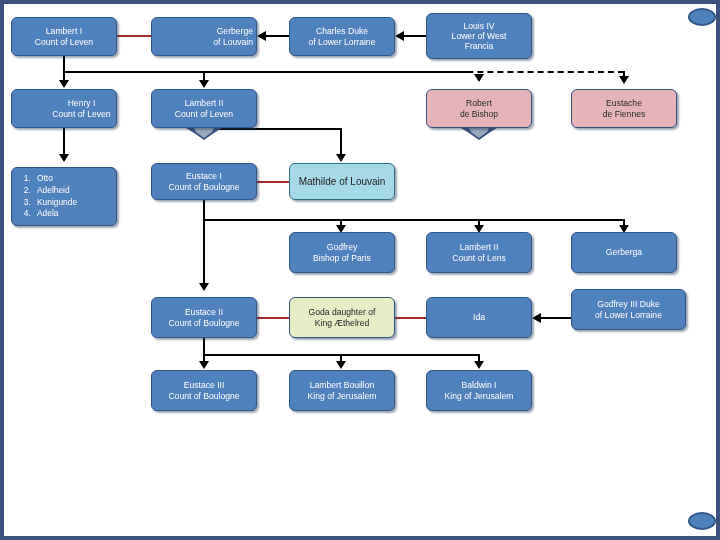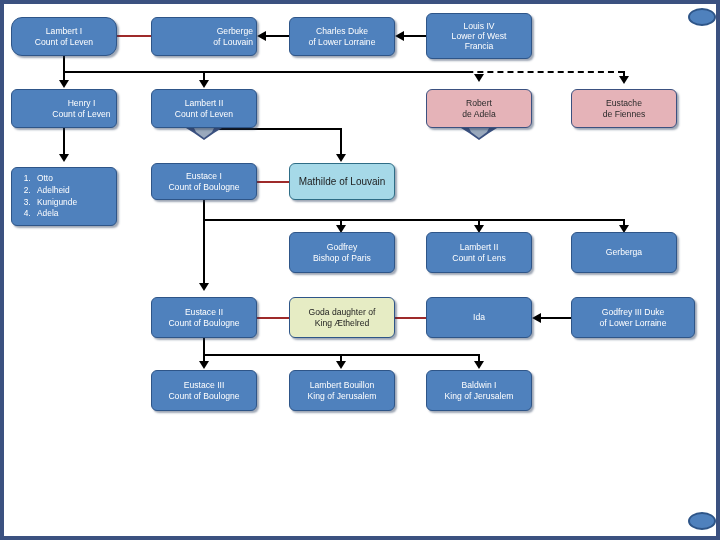--- a/index.html
+++ b/index.html
@@ -160,21 +160,21 @@
   <div class="vline" style="left:203px; top:71px; height:10px;"></div>
   <div class="arrow-down" style="left:199px; top:80px;"></div>
 
   <div class="vline" style="left:466px; top:71px; height:2px;"></div>
 
   <div class="dash" style="left:196px; top:71px; width:428px;"></div>
   <div class="arrow-down" style="left:474px; top:74px;"></div>
   <div class="dashv" style="left:623px; top:71px; height:6px;"></div>
   <div class="arrow-down" style="left:619px; top:76px;"></div>
 
-  <div class="node fill-blue fs-85" style="left:11px; top:17px; width:106px; height:39px;border-radius:11px;">
+  <div class="node fill-blue fs-85" style="left:11px; top:17px; width:106px; height:39px;">
     <span class="txt">Lambert I
 Count of Leven</span>
   </div>
 
   <div class="node fill-blue fs-85" style="left:151px; top:17px; width:106px; height:39px;text-align:right;">
     <span class="txt">Gerberge
 of Louvain</span>
   </div>
 
   <div class="node fill-blue fs-85" style="left:289px; top:17px; width:106px; height:39px;">
@@ -193,21 +193,21 @@
 Count of Leven</span>
   </div>
 
   <div class="node fill-blue fs-85" style="left:151px; top:89px; width:106px; height:39px;">
     <span class="txt">Lambert II
 Count of Leven</span>
   </div>
 
   <div class="node fill-pink fs-85" style="left:426px; top:89px; width:106px; height:39px;">
     <span class="txt">Robert
-de Adela</span>
+de Bishop</span>
   </div>
 
   <div class="node fill-pink fs-85" style="left:571px; top:89px; width:106px; height:39px;">
     <span class="txt">Eustache
 de Fiennes</span>
   </div>
 
   <svg class="chevron" style="left:186px; top:127px;" width="36" height="14" viewBox="0 0 36 14">
     <polygon points="0,1 36,1 28,6 18,13 8,6" fill="#3b5180"></polygon>
     <polygon points="8,1 28,1 26,5 18,11 10,5" fill="#9aa9bd"></polygon>
@@ -277,21 +277,21 @@
 
   <div class="node fill-cream fs-85" style="left:289px; top:297px; width:106px; height:41px;">
     <span class="txt">Goda daughter of
 King Æthelred</span>
   </div>
 
   <div class="node fill-blue fs-85" style="left:426px; top:297px; width:106px; height:41px;">
     <span class="txt">Ida</span>
   </div>
 
-  <div class="node fill-blue fs-85" style="left:571px; top:297px; width:124px; height:41px;">
+  <div class="node fill-blue fs-85" style="left:571px; top:289px; width:115px; height:41px;">
     <span class="txt">Godfrey III Duke
 of Lower Lorraine</span>
   </div>
 
   <div class="redline" style="left:257px; top:317px; width:32px;"></div>
   <div class="redline" style="left:395px; top:317px; width:31px;"></div>
 
   <div class="hline" style="left:541px; top:317px; width:30px;"></div>
   <div class="arrow-left" style="left:532px; top:313px;"></div>
 

